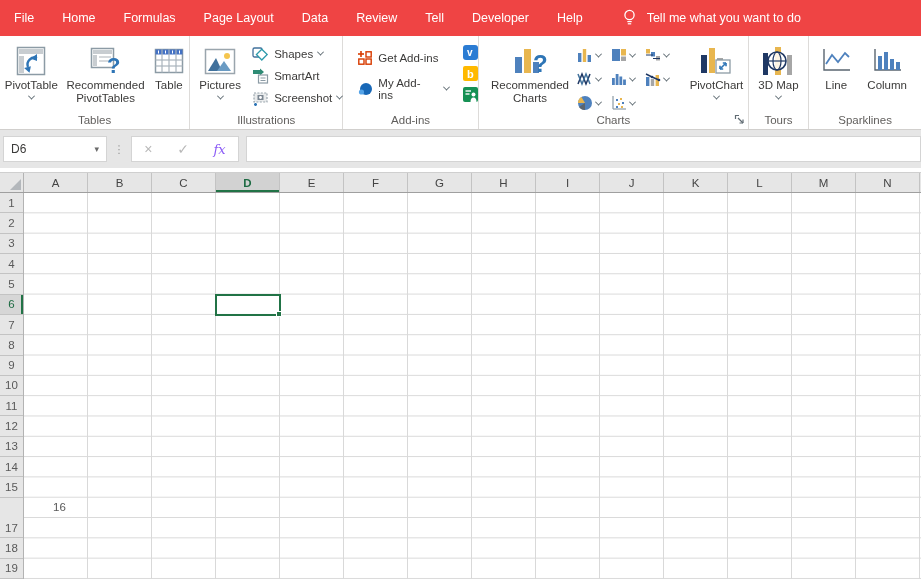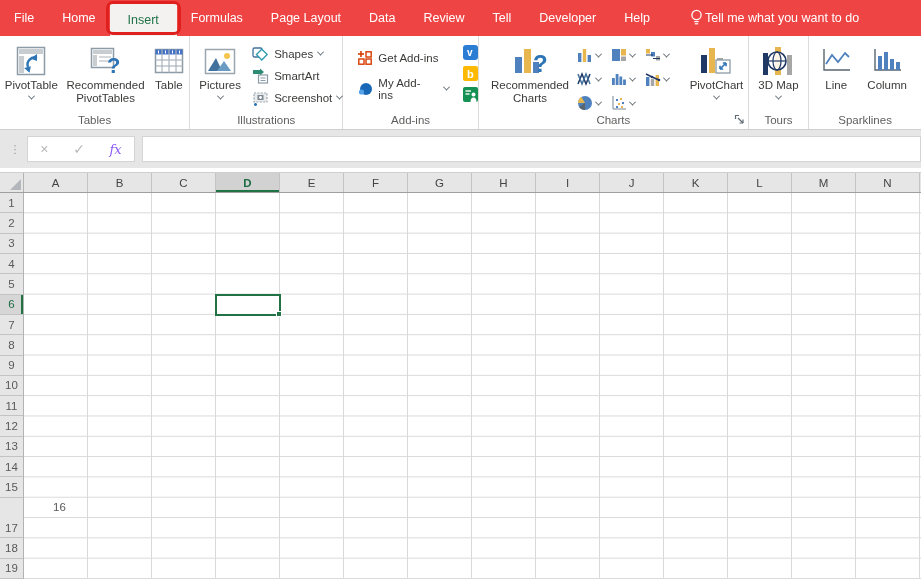--- a/index.html
+++ b/index.html
@@ -7,21 +7,21 @@
   body { font-family:"Liberation Sans", sans-serif; color:#3b3a39; }
   #app { position:relative; width:921px; height:579px; overflow:hidden; background:#fff; }
 
   
   .menubar { position:absolute; left:0; top:0; width:921px; height:36px; background:#ef4444;
              display:flex; align-items:stretch; }
   .tab { color:#fff; font-size:12.5px; display:flex; align-items:center; padding:0 14px; cursor:default; }
   .tab.active { background:#f3f2f1; color:#217346; position:relative; margin-top:3px; padding:0 18px; }
   .red-frame { position:absolute; left:-4px; top:-2px; right:-4px; bottom:1px;
                border:3px solid #e0201f; border-radius:7px; pointer-events:none; }
-  .tellme { color:#fff; font-size:12.5px; display:flex; align-items:center; padding:0 10px; margin-left:14px; }
+  .tellme { color:#fff; font-size:12.5px; display:flex; align-items:center; gap:9px; padding:0 10px; margin-left:14px; }
   .bulb svg { display:block; }
 
   
   .ribbon { position:absolute; left:0; top:36px; width:921px; height:94px; background:#fff;
             border-bottom:1px solid #d1cfcd; display:flex; }
   .rgroup { position:relative; height:100%; border-right:1px solid #dddbd9; display:flex;
             align-items:flex-start; padding-top:5px; }
   .rgroup:last-child { border-right:none; }
   .glabel { position:absolute; bottom:3px; left:0; width:100%; text-align:center;
             font-size:11.5px; color:#605e5c; white-space:nowrap; }
@@ -78,24 +78,20 @@
   svg { display:block; }
 </style>
 </head>
 <body>
 
 <div id="app">
 
   <div class="menubar">
     <div class="tab">File</div>
     <div class="tab">Home</div>
-    <div class="tab active">
-      <span>Insert</span>
-      <span class="red-frame"></span>
-    </div>
     <div class="tab">Formulas</div>
     <div class="tab">Page Layout</div>
     <div class="tab">Data</div>
     <div class="tab">Review</div>
     <div class="tab">Tell</div>
     <div class="tab">Developer</div>
     <div class="tab">Help</div>
     <div class="tellme">
       <span class="bulb">
         <svg width="17" height="20" viewBox="0 0 17 20">
@@ -429,20 +425,24 @@
               <rect x="24" y="14" width="4" height="8" fill="#4e81bd"></rect>
             </svg>
         </span>
         <span>Column</span>
       </div>
       <div class="glabel">Sparklines</div>
     </div>
   </div>
 
   <div class="fbar">
+    <div class="namebox">
+      <span class="nbv">D6</span>
+      <span class="nb-arrow">▾</span>
+    </div>
     <span class="fdots">⋮</span>
     <div class="fbtns">
       <span class="fbtn-x">×</span>
       <span class="fbtn-ok">✓</span>
       <span class="fx">fx</span>
     </div>
     <div class="finput"></div>
   </div>
 
   <div class="grid">

